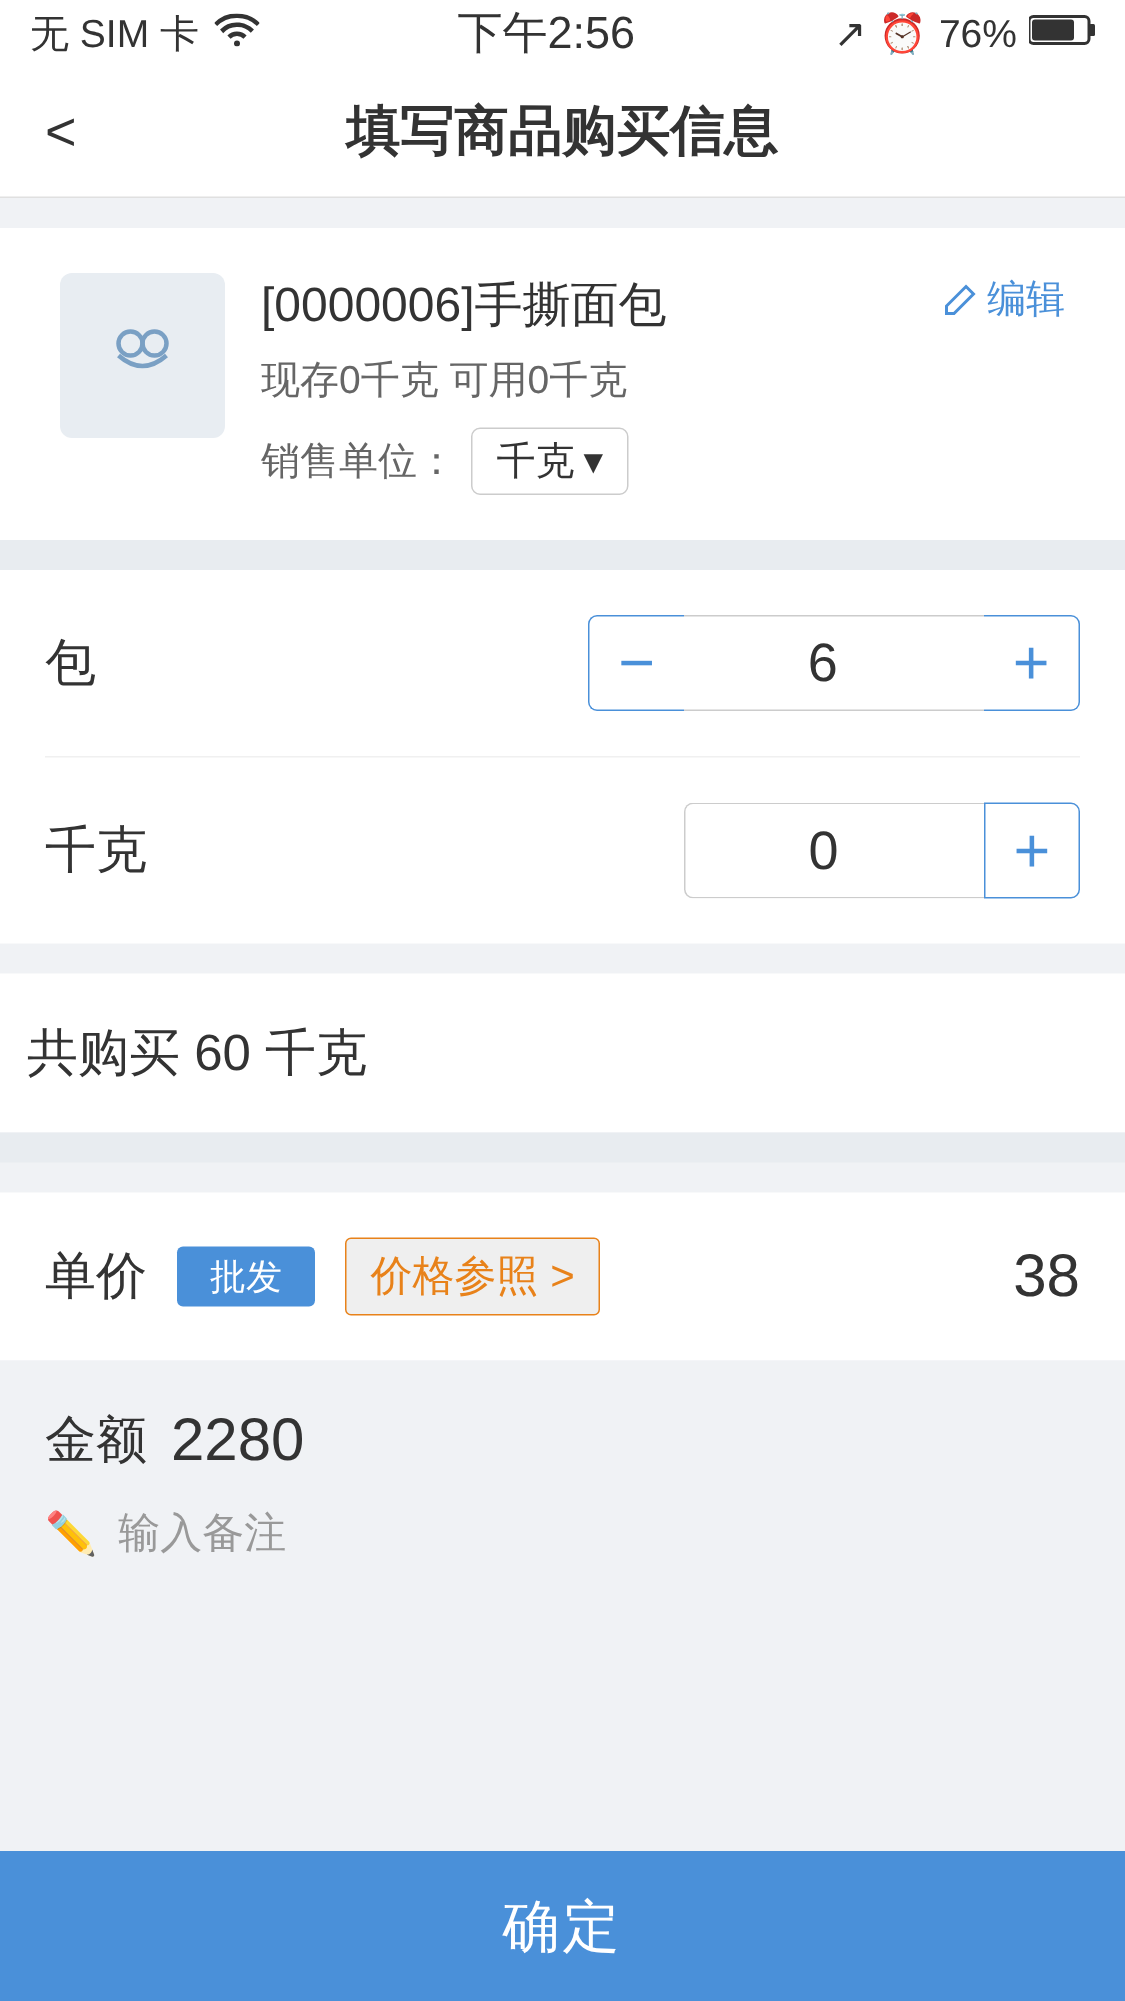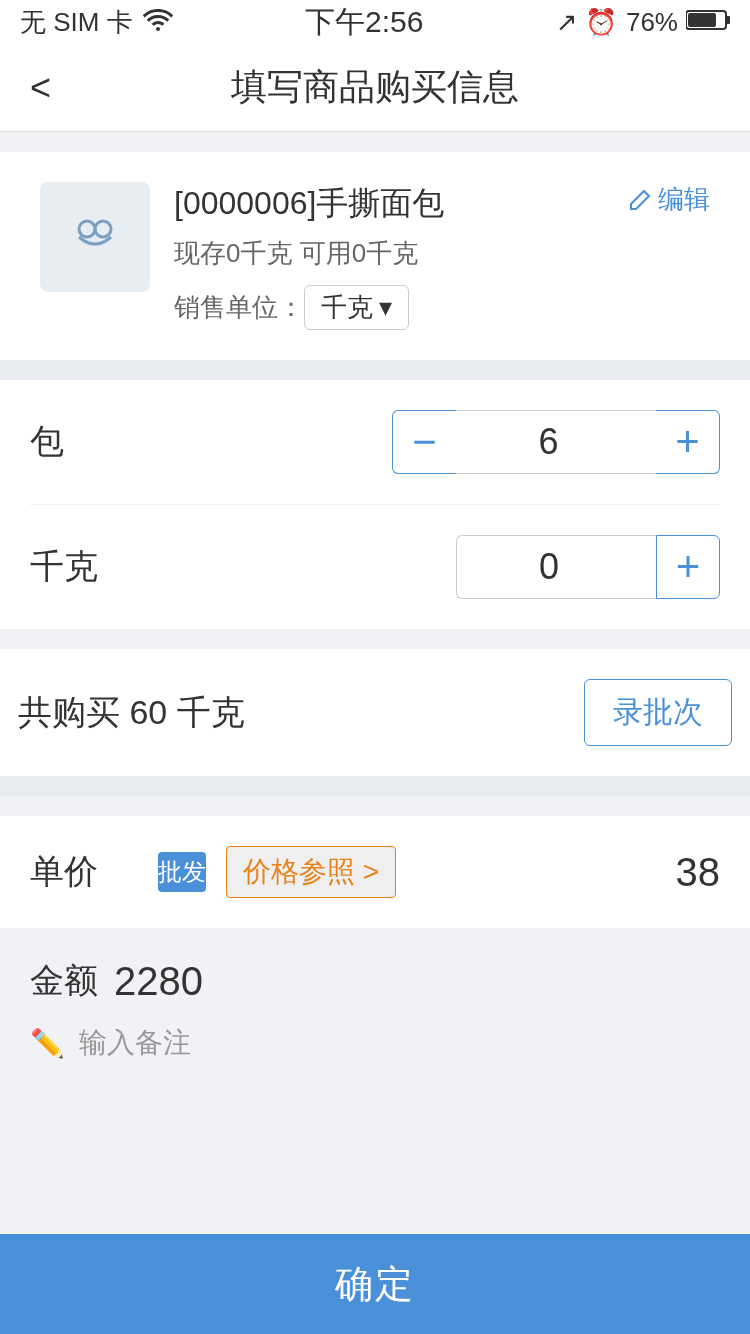--- a/index.html
+++ b/index.html
@@ -41,21 +41,21 @@
     }
     .nav-back {
       position: absolute;
       left: 30px;
       font-size: 36px;
       color: #333;
       cursor: pointer;
     }
     .nav-title {
       font-size: 36px;
-      font-weight: 400;
+      font-weight: 700;
       color: #333;
     }
 
     
     .product-card {
       background: #fff;
       padding: 30px 40px;
       display: flex;
       align-items: flex-start;
       gap: 24px;
@@ -82,21 +82,21 @@
     .product-stock {
       font-size: 26px;
       color: #666;
       margin-bottom: 14px;
     }
     .product-unit {
       font-size: 26px;
       color: #666;
       display: flex;
       align-items: center;
-      gap: 0;
+      gap: 10px;
     }
     .unit-select {
       border: 1px solid #ccc;
       border-radius: 6px;
       padding: 4px 16px;
       font-size: 26px;
       color: #333;
       background: #fff;
       display: inline-flex;
       align-items: center;
@@ -226,23 +226,22 @@
       gap: 20px;
     }
     .price-label {
       font-size: 34px;
       color: #333;
     }
     .price-badge {
       background: #4a90d9;
       color: #fff;
       font-size: 24px;
-      padding: 4px 0;
+      padding: 4px 22px;
       border-radius: 4px;
-      margin-left: 40px;
     }
     .price-ref-btn {
       border: 1.5px solid #e8821a;
       color: #e8821a;
       font-size: 28px;
       padding: 6px 16px;
       border-radius: 4px;
       display: flex;
       align-items: center;
       gap: 4px;
@@ -392,21 +391,20 @@
     </div>
     <div class="qty-control">
       <input class="qty-input-only" value="0" type="number" style="border-radius: 6px 0px 0px 6px; border-right: none; width: 200px;">
       <button class="qty-btn" style="border-radius: 0 6px 6px 0;">+</button>
     </div>
   </div>
 </div>
 
 <div class="summary-section">
   <span class="summary-text">共购买 60 千克</span>
-  <button class="batch-btn">录批次</button>
 </div>
 
 <div class="section-divider"></div>
 
 <div class="price-section">
   <span class="price-label">单价</span>
   <span class="price-badge">批发</span>
   <button class="price-ref-btn">
     <span>价格参照 &gt;</span>
   </button>

